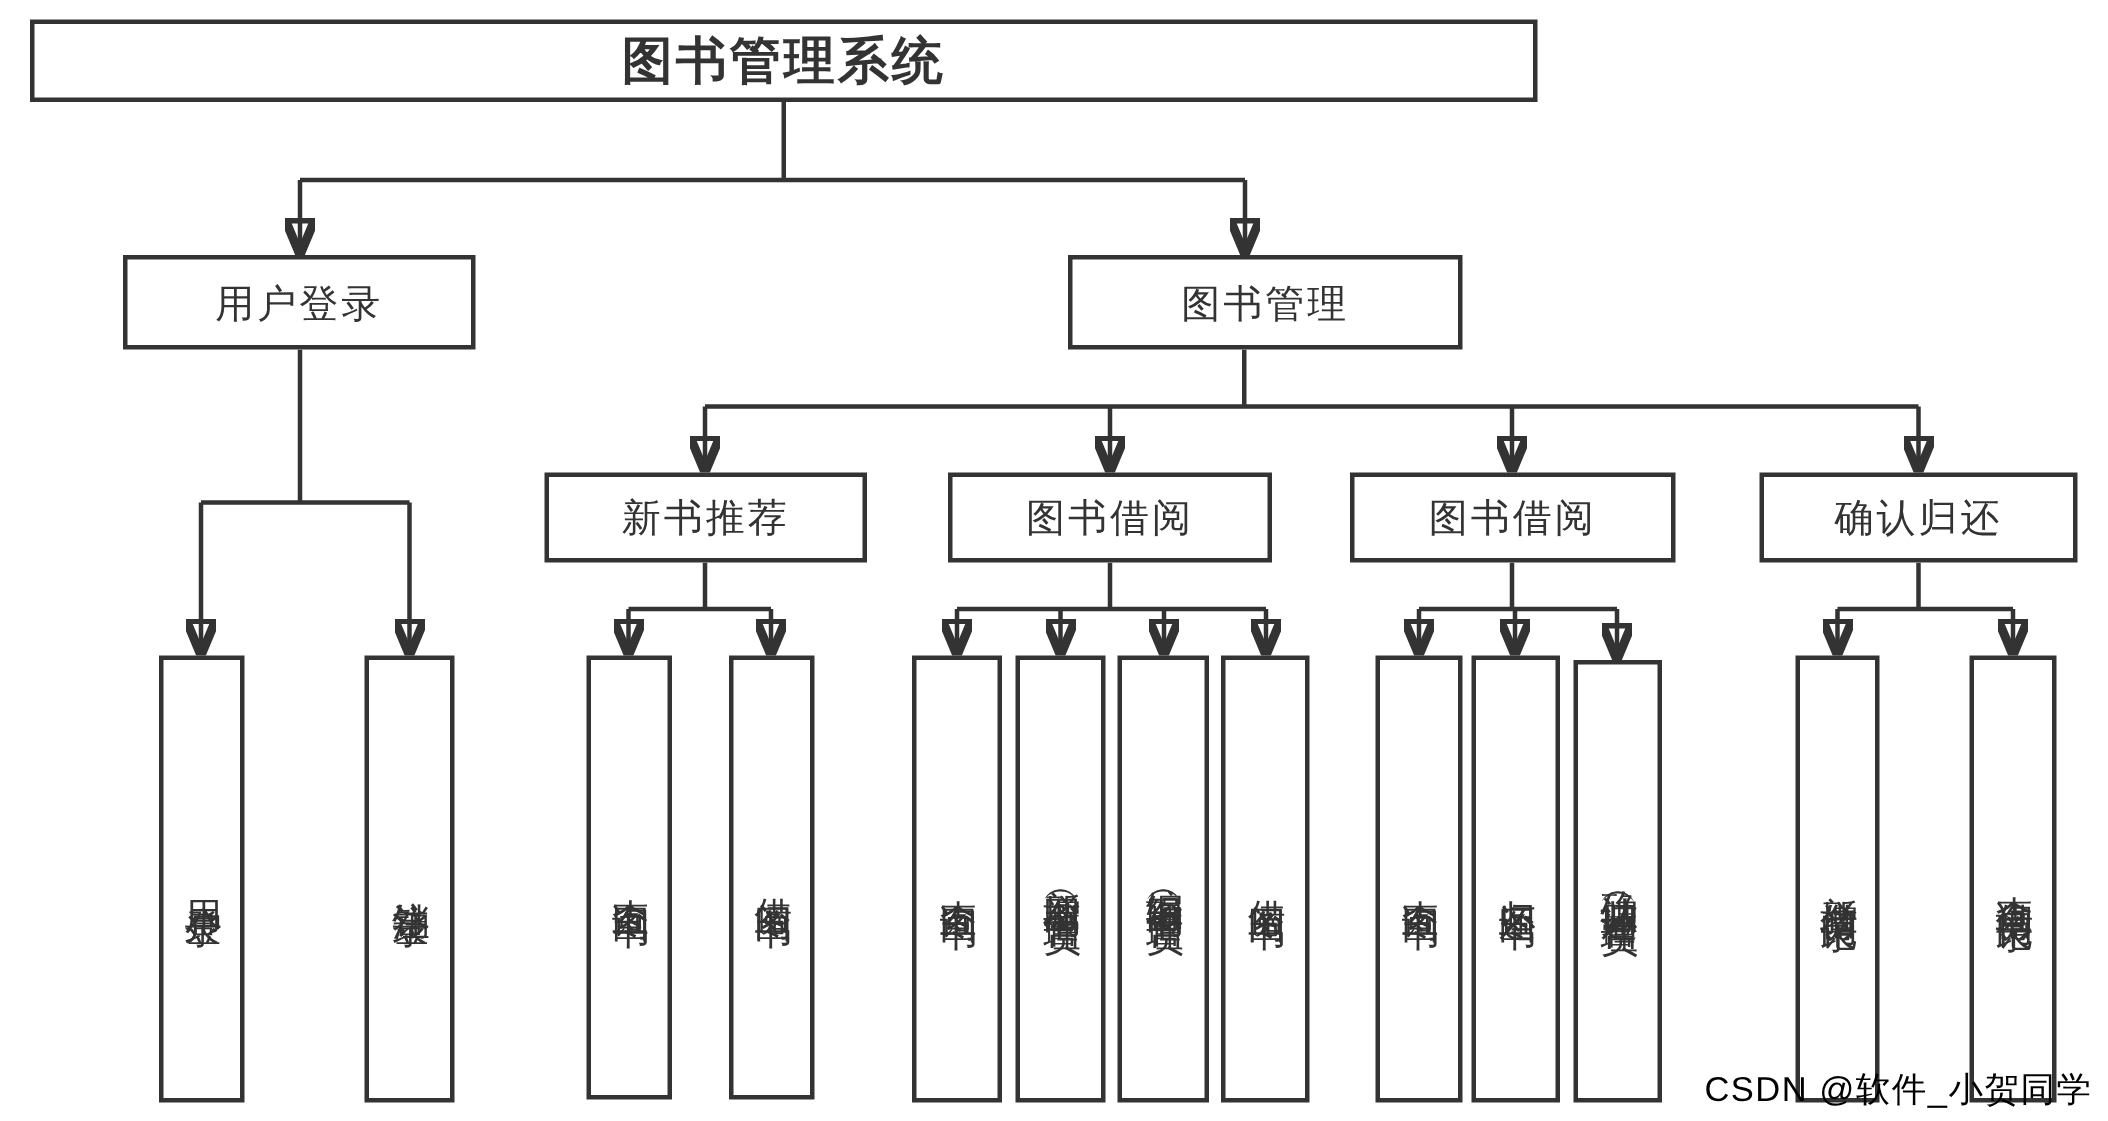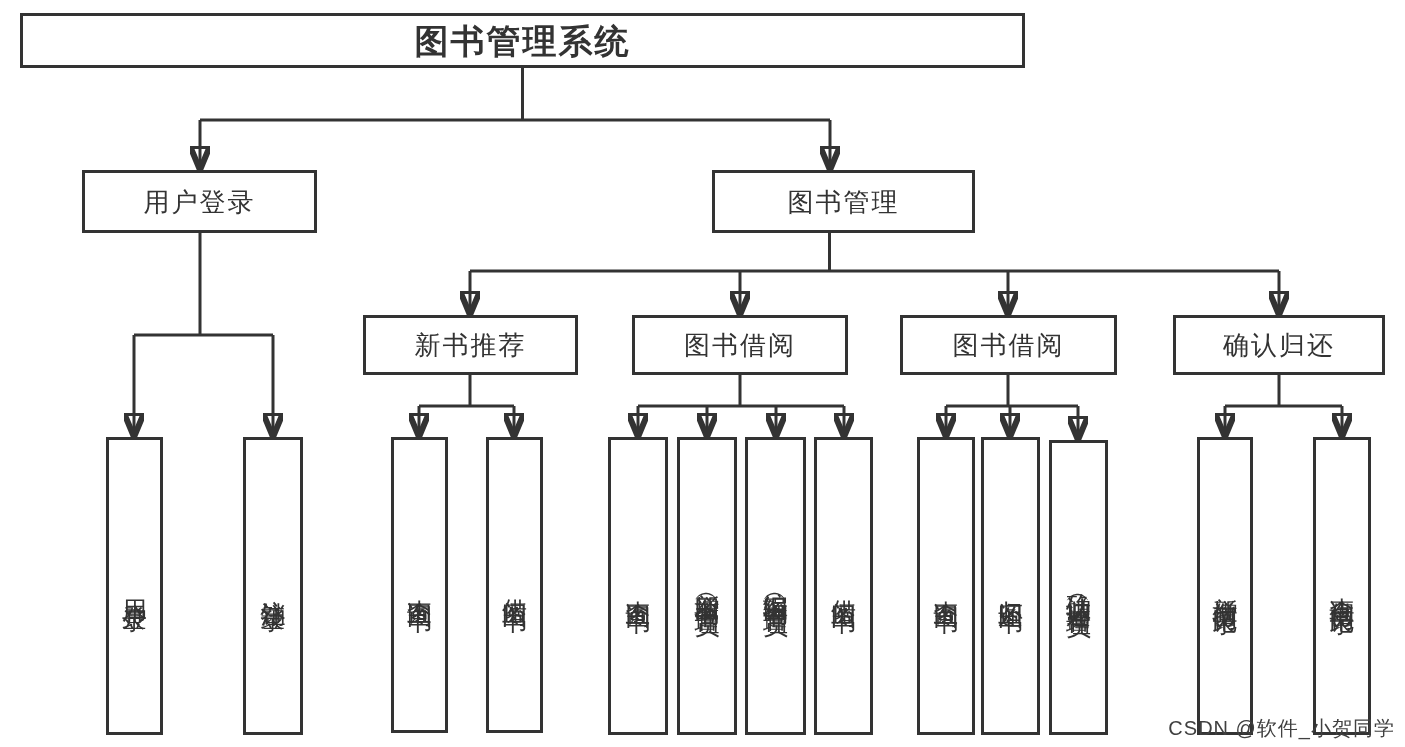--- a/index.html
+++ b/index.html
@@ -38,22 +38,22 @@
   }
   #edges path, #edges line{
     stroke:#333333;
     stroke-width:3;
     fill:none;
   }
   .watermark{
     position:absolute;
     right:10px;
     bottom:5px;
-    font-size:20px;
-    color:#404040;
+    font-size:23px;
+    color:#000000;
     letter-spacing:1px;
     white-space:nowrap;
   }
 </style>
 </head>
 <body>
 
 <div id="stage">
 
   <svg id="edges" viewBox="0 0 1405 747" xmlns="http://www.w3.org/2000/svg">

